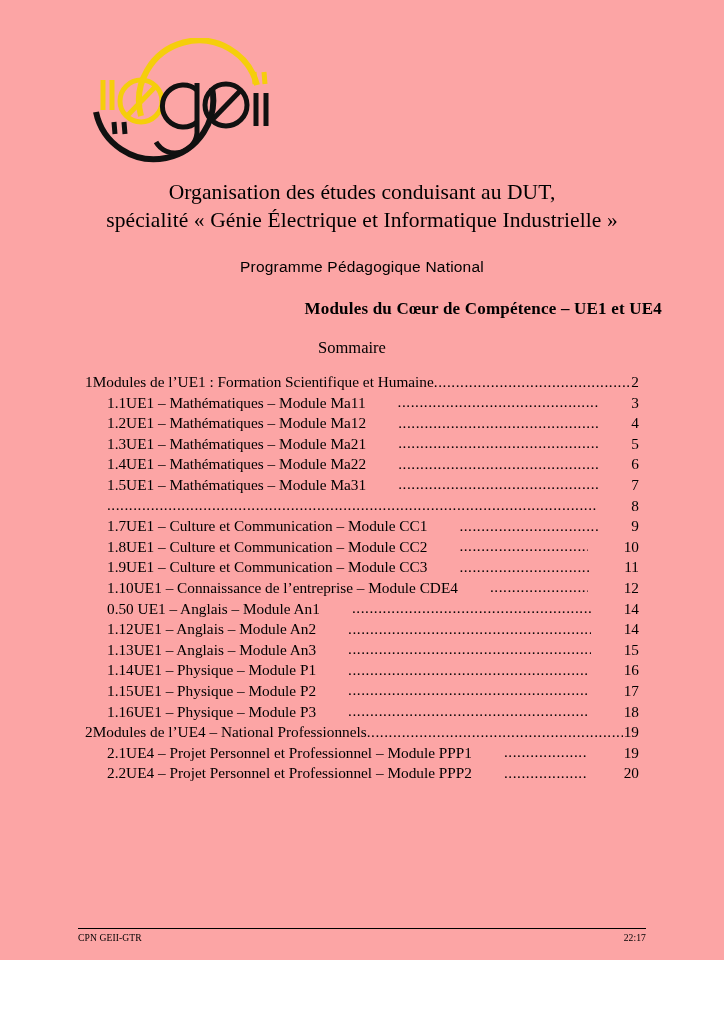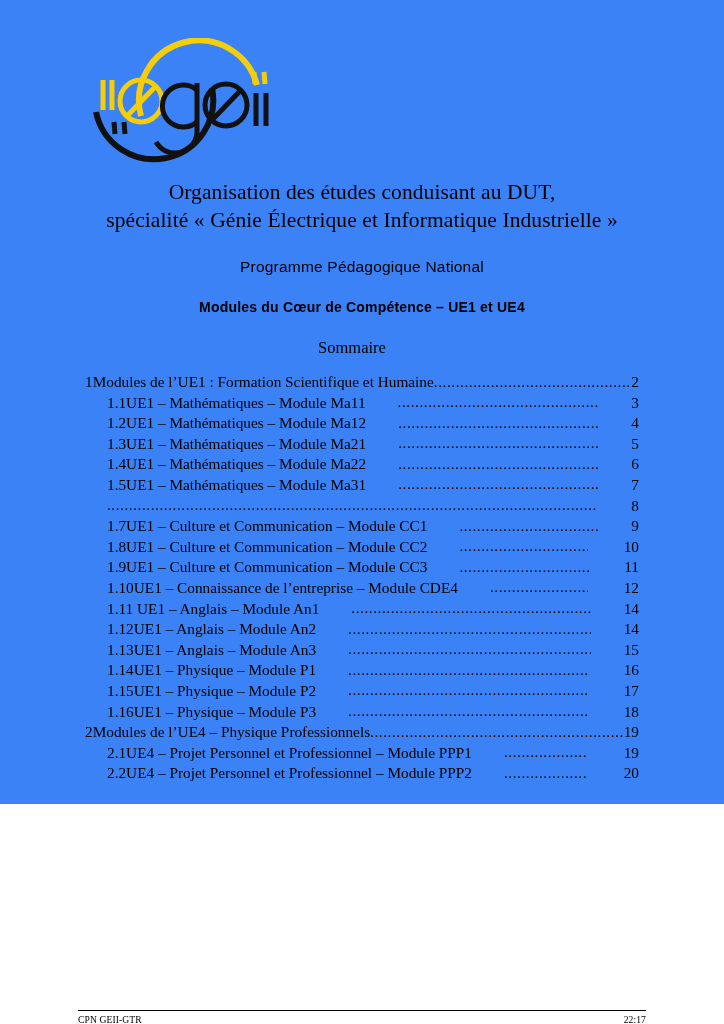--- a/index.html
+++ b/index.html
@@ -13,22 +13,22 @@
     position: relative;
     overflow: hidden;
     font-family: "Liberation Serif", serif;
     color: #000000;
   }
 
   .page {
     position: absolute;
     left: 0; top: 0;
     width: 724px;
-    height: 804px;
-    background: #3b82f6;
+    height: 960px;
+    background: #fca5a5;
   }
 
   
   .logo-wrap {
     position: absolute;
     left: 78px;
     top: 38px;
     width: 210px;
     height: 128px;
   }
@@ -59,24 +59,24 @@
     font-family: "Liberation Sans", sans-serif;
     font-weight: normal;
     font-size: 15.5px;
     letter-spacing: 0.2px;
   }
   .subtitle-2 {
     position: absolute;
     left: 62px;
     top: 299px;
     width: 600px;
-    text-align: center;
-    font-family: Liberation Sans, sans-serif;
+    text-align: right;
+    font-family: Liberation Serif, serif;
     font-weight: bold;
-    font-size: 14px;
+    font-size: 17px;
     letter-spacing: 0.2px;
   }
   .sommaire {
     position: absolute;
     left: 52px;
     top: 338px;
     width: 600px;
     text-align: center;
     font-family: "Liberation Serif", serif;
     font-size: 16.5px;
@@ -115,21 +115,21 @@
     flex: 0 0 auto;
     text-align: right;
     padding-left: 1px;
   }
   .toc-entry.gap-page .toc-page { padding-left: 4px; }
 
   
   .footer {
     position: absolute;
     left: 78px;
-    top: 1010px;
+    top: 928px;
     width: 568px;
     border-top: 1.1px solid #000000;
     padding-top: 3px;
     display: flex;
     justify-content: space-between;
     align-items: flex-start;
     font-family: "Liberation Serif", serif;
     font-size: 9.6px;
   }
   .footer-left { letter-spacing: 0.1px; }
@@ -238,21 +238,21 @@
         <span class="toc-label">1.9UE1 – Culture et Communication – Module CC3</span>
         <span class="toc-dots">....................................................................................................................................................................................................................................................................</span>
         <span class="toc-page">11</span>
       </div>
       <div class="toc-entry level-2 gap-page">
         <span class="toc-label">1.10UE1 – Connaissance de l’entreprise – Module CDE4</span>
         <span class="toc-dots">....................................................................................................................................................................................................................................................................</span>
         <span class="toc-page">12</span>
       </div>
       <div class="toc-entry level-2">
-        <span class="toc-label">1.11 UE1 – Anglais – Module An1</span>
+        <span class="toc-label">0.50 UE1 – Anglais – Module An1</span>
         <span class="toc-dots">....................................................................................................................................................................................................................................................................</span>
         <span class="toc-page">14</span>
       </div>
       <div class="toc-entry level-2">
         <span class="toc-label">1.12UE1 – Anglais – Module An2</span>
         <span class="toc-dots">....................................................................................................................................................................................................................................................................</span>
         <span class="toc-page">14</span>
       </div>
       <div class="toc-entry level-2">
         <span class="toc-label">1.13UE1 – Anglais – Module An3</span>
@@ -268,21 +268,21 @@
         <span class="toc-label">1.15UE1 – Physique – Module P2</span>
         <span class="toc-dots">....................................................................................................................................................................................................................................................................</span>
         <span class="toc-page">17</span>
       </div>
       <div class="toc-entry level-2 gap-page">
         <span class="toc-label">1.16UE1 – Physique – Module P3</span>
         <span class="toc-dots">....................................................................................................................................................................................................................................................................</span>
         <span class="toc-page">18</span>
       </div>
       <div class="toc-entry level-1">
-        <span class="toc-label">2Modules de l’UE4 – Physique Professionnels</span>
+        <span class="toc-label">2Modules de l’UE4 – National Professionnels</span>
         <span class="toc-dots">....................................................................................................................................................................................................................................................................</span>
         <span class="toc-page">19</span>
       </div>
       <div class="toc-entry level-2 gap-page">
         <span class="toc-label">2.1UE4 – Projet Personnel et Professionnel – Module PPP1</span>
         <span class="toc-dots">....................................................................................................................................................................................................................................................................</span>
         <span class="toc-page">19</span>
       </div>
       <div class="toc-entry level-2 gap-page">
         <span class="toc-label">2.2UE4 – Projet Personnel et Professionnel – Module PPP2</span>

